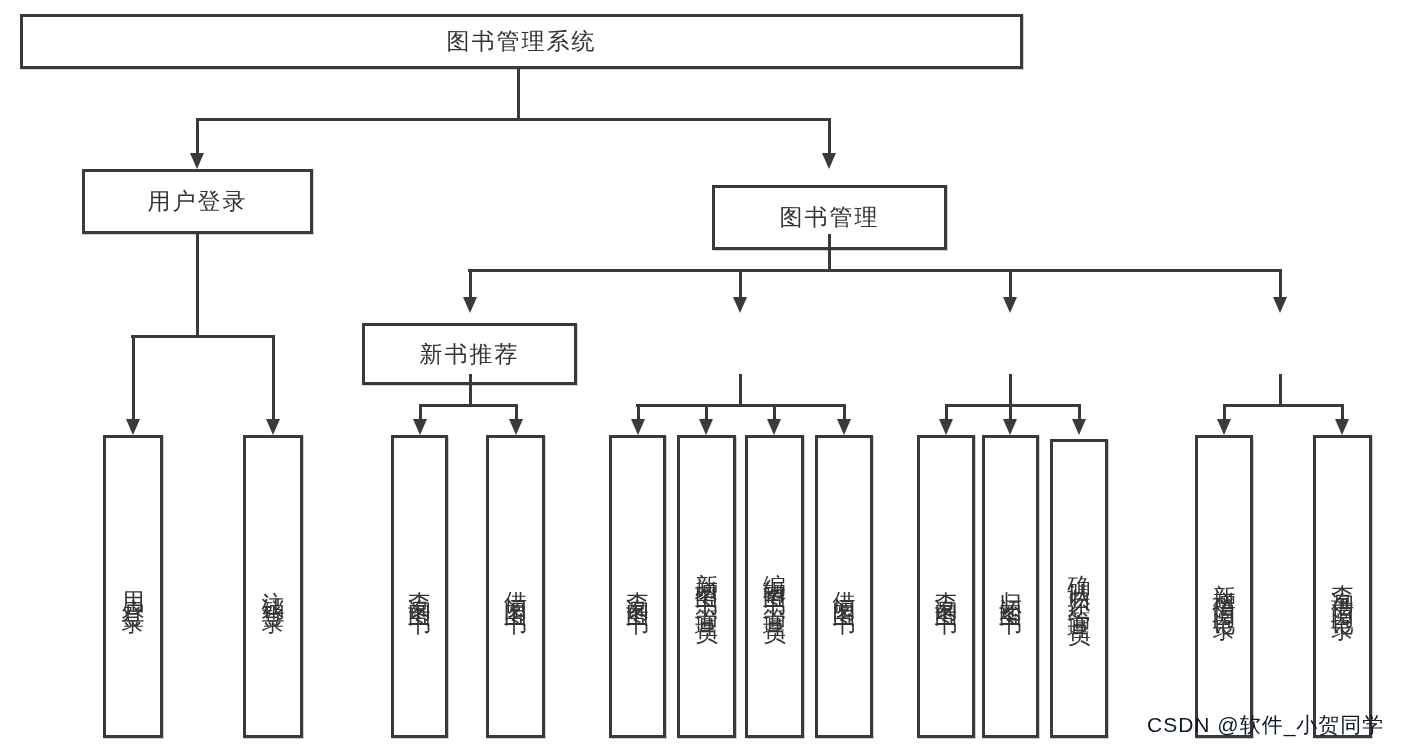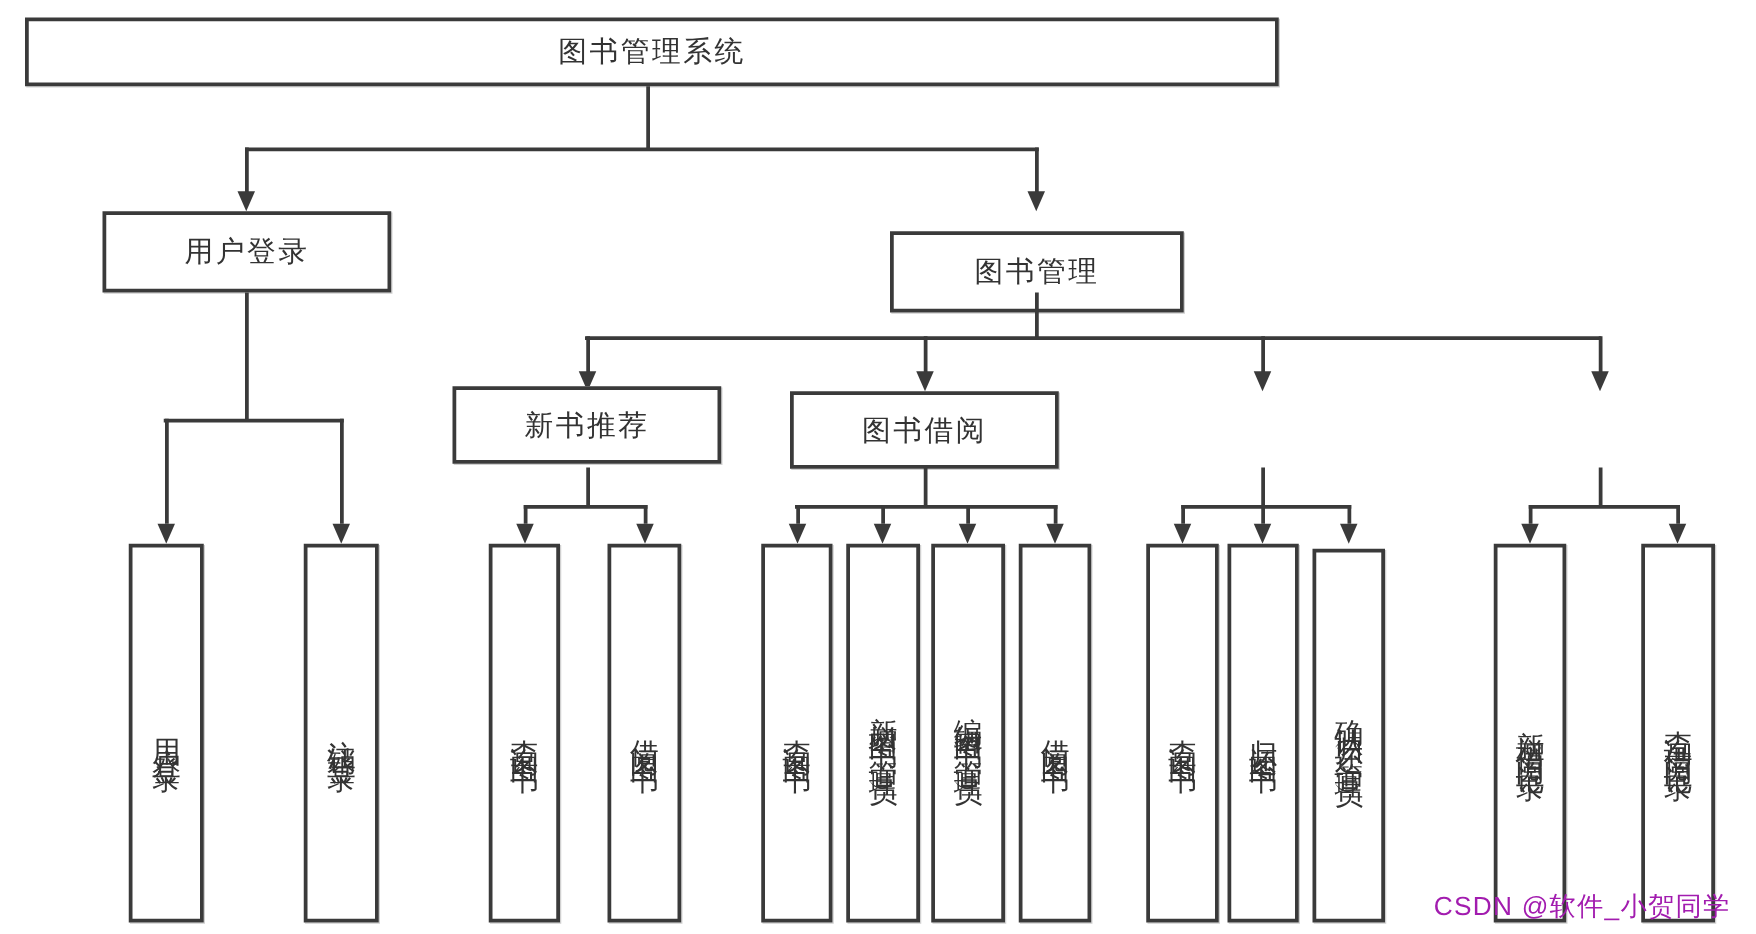--- a/index.html
+++ b/index.html
@@ -38,21 +38,21 @@
   .arrowhead {
     position: absolute; width: 0; height: 0;
     border-left: 7px solid transparent;
     border-right: 7px solid transparent;
     border-top: 16px solid #3a3a3a;
   }
   .watermark {
     position: absolute;
     left: 1147px; top: 711px;
     font-size: 21px;
-    color: #a21caf;
+    color: #0f172a;
     letter-spacing: 1px;
     z-index: 10;
     white-space: nowrap;
   }
 </style>
 </head>
 <body>
 
 <div id="canvas">
 
@@ -85,25 +85,22 @@
   <div class="hline" style="left:468px; top:269px; width:813px;"></div>
   <div class="vline" style="left:469px; top:269px; height:29px;"></div>
   <div class="arrowhead" style="left:463px; top:297px;"></div>
   <div class="vline" style="left:739px; top:269px; height:29px;"></div>
   <div class="arrowhead" style="left:733px; top:297px;"></div>
   <div class="vline" style="left:1009px; top:269px; height:29px;"></div>
   <div class="arrowhead" style="left:1003px; top:297px;"></div>
   <div class="vline" style="left:1279px; top:269px; height:29px;"></div>
   <div class="arrowhead" style="left:1273px; top:297px;"></div>
 
-  <div class="node" style="left:362px; top:309px; width:215px; height:62px;">
+  <div class="node" style="left:362px; top:323px; width:215px; height:62px;">
     <span>新书推荐</span>
-  </div>
-  <div class="node" style="left:632px; top:313px; width:215px; height:62px;">
-    <span>图书借阅</span>
   </div>
 
   <div class="vline" style="left:469px; top:374px; height:32px;"></div>
   <div class="hline" style="left:419px; top:404px; width:99px;"></div>
   <div class="vline" style="left:419px; top:404px; height:15px;"></div>
   <div class="arrowhead" style="left:413px; top:419px;"></div>
   <div class="vline" style="left:515px; top:404px; height:15px;"></div>
   <div class="arrowhead" style="left:509px; top:419px;"></div>
 
   <div class="vline" style="left:739px; top:374px; height:32px;"></div>

